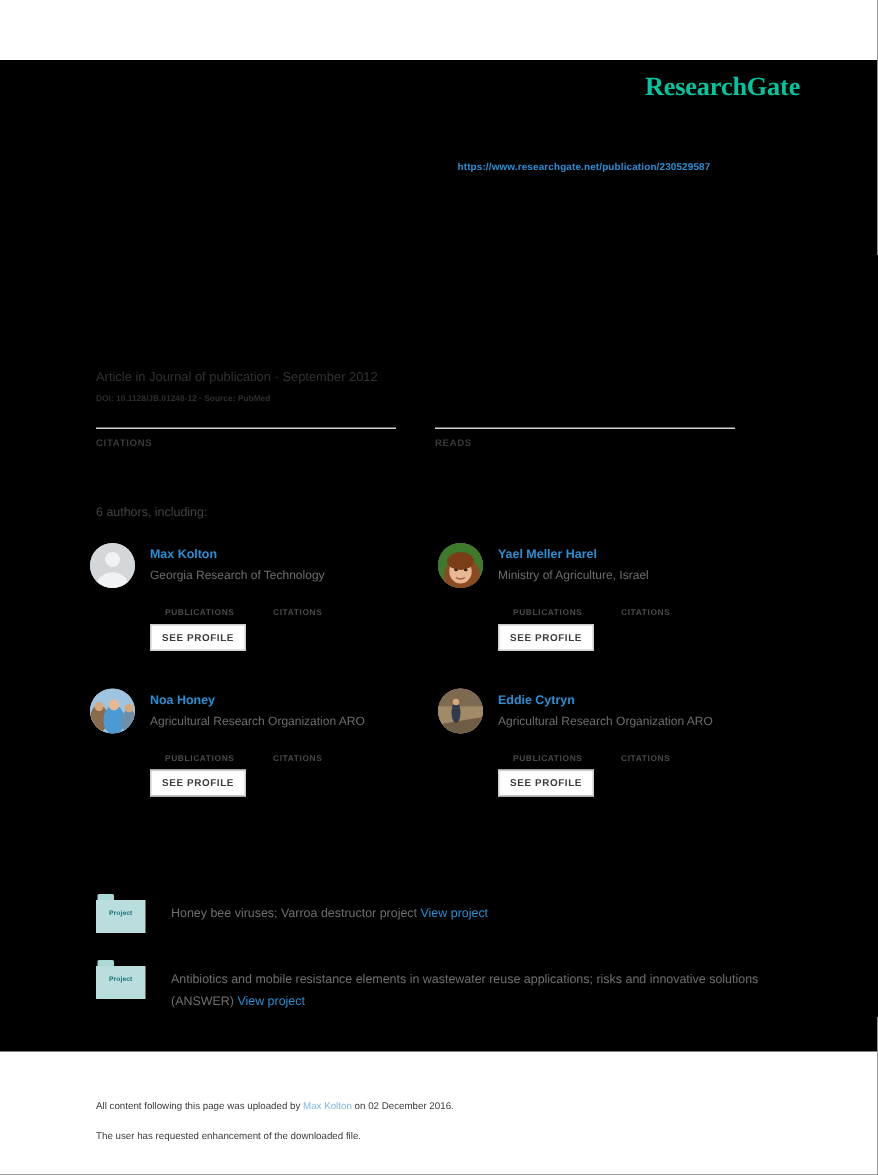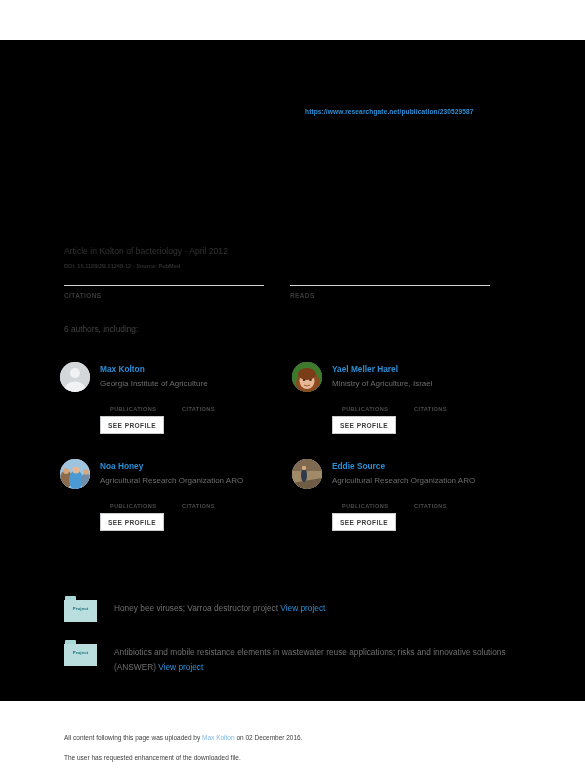--- a/index.html
+++ b/index.html
@@ -115,21 +115,21 @@
     font-size: 11px;
     font-weight: bold;
     color: #000000; 
   }
   .stat-value.left  { left: 64px; }
   .stat-value.right { left: 290px; }
 
   
   .authors-head {
     position: absolute;
-    left: 64px; top: 324px;
+    left: 64px; top: 336px;
     font-size: 8.3px;
     color: #444444;
   }
   .author {
     position: absolute;
     width: 230px;
   }
   .a1 { left: 60px;  top: 358px; }
   .a2 { left: 292px; top: 358px; }
   .a3 { left: 60px;  top: 455px; }
@@ -274,32 +274,33 @@
     cursor: pointer;
   }
 </style>
 </head>
 <body>
 
 <div id="page">
 
   <div class="band-top"></div>
 
+  <div class="rg-logo">ResearchGate</div>
 
   <div class="rg-url">https://www.researchgate.net/publication/230529587</div>
 
   <div class="hidden-title"></div>
   <div class="hidden-sub"></div>
 
   <div class="article-line">
     <span>Article</span>
     <span class="ital">in</span>
-    <span>Kolton of bacteriology</span>
+    <span>Journal of publication</span>
     <span>·</span>
-    <span>April 2012</span>
+    <span>September 2012</span>
   </div>
 
   <div class="doi-line">DOI: 10.1128/JB.01248-12 · Source: PubMed</div>
 
   <div class="stat-rule left"></div>
   <div class="stat-rule right"></div>
   <div class="stat-label left">CITATIONS</div>
   <div class="stat-label right">READS</div>
   <div class="stat-value left">54</div>
   <div class="stat-value right">389</div>
@@ -308,21 +309,21 @@
 
   <div class="author a1">
     <div class="avatar">
       <svg viewBox="0 0 30 30" xmlns="http://www.w3.org/2000/svg">
         <rect width="30" height="30" fill="#d4d7d9"></rect>
         <circle cx="15" cy="11" r="5" fill="#f0f2f3"></circle>
         <path d="M4 30c0-6.5 5-10.5 11-10.5S26 23.5 26 30z" fill="#f0f2f3"></path>
       </svg>
     </div>
     <div class="a-name">Max Kolton</div>
-    <div class="a-affil">Georgia Institute of Agriculture</div>
+    <div class="a-affil">Georgia Research of Technology</div>
     <div class="a-metrics">
       <div class="metric pubs">
         <span class="num">41</span>
         <span class="cap">PUBLICATIONS</span>
       </div>
       <div class="metric cites">
         <span class="num">1,084</span>
         <span class="cap">CITATIONS</span>
       </div>
     </div>
@@ -388,21 +389,21 @@
     <div class="avatar">
       <svg viewBox="0 0 30 30" xmlns="http://www.w3.org/2000/svg">
         <rect width="30" height="30" fill="#8f7a5c"></rect>
         <rect y="0" width="30" height="12" fill="#7d6a50"></rect>
         <rect y="12" width="30" height="18" fill="#a08a68"></rect>
         <path d="M0 24 L30 19 L30 30 L0 30 Z" fill="#6e5c44"></path>
         <ellipse cx="12" cy="16" rx="3" ry="7" fill="#2f3b4a"></ellipse>
         <circle cx="12" cy="9" r="2.2" fill="#d9a87a"></circle>
       </svg>
     </div>
-    <div class="a-name">Eddie Source</div>
+    <div class="a-name">Eddie Cytryn</div>
     <div class="a-affil">Agricultural Research Organization ARO</div>
     <div class="a-metrics">
       <div class="metric pubs">
         <span class="num">98</span>
         <span class="cap">PUBLICATIONS</span>
       </div>
       <div class="metric cites">
         <span class="num">3,231</span>
         <span class="cap">CITATIONS</span>
       </div>

